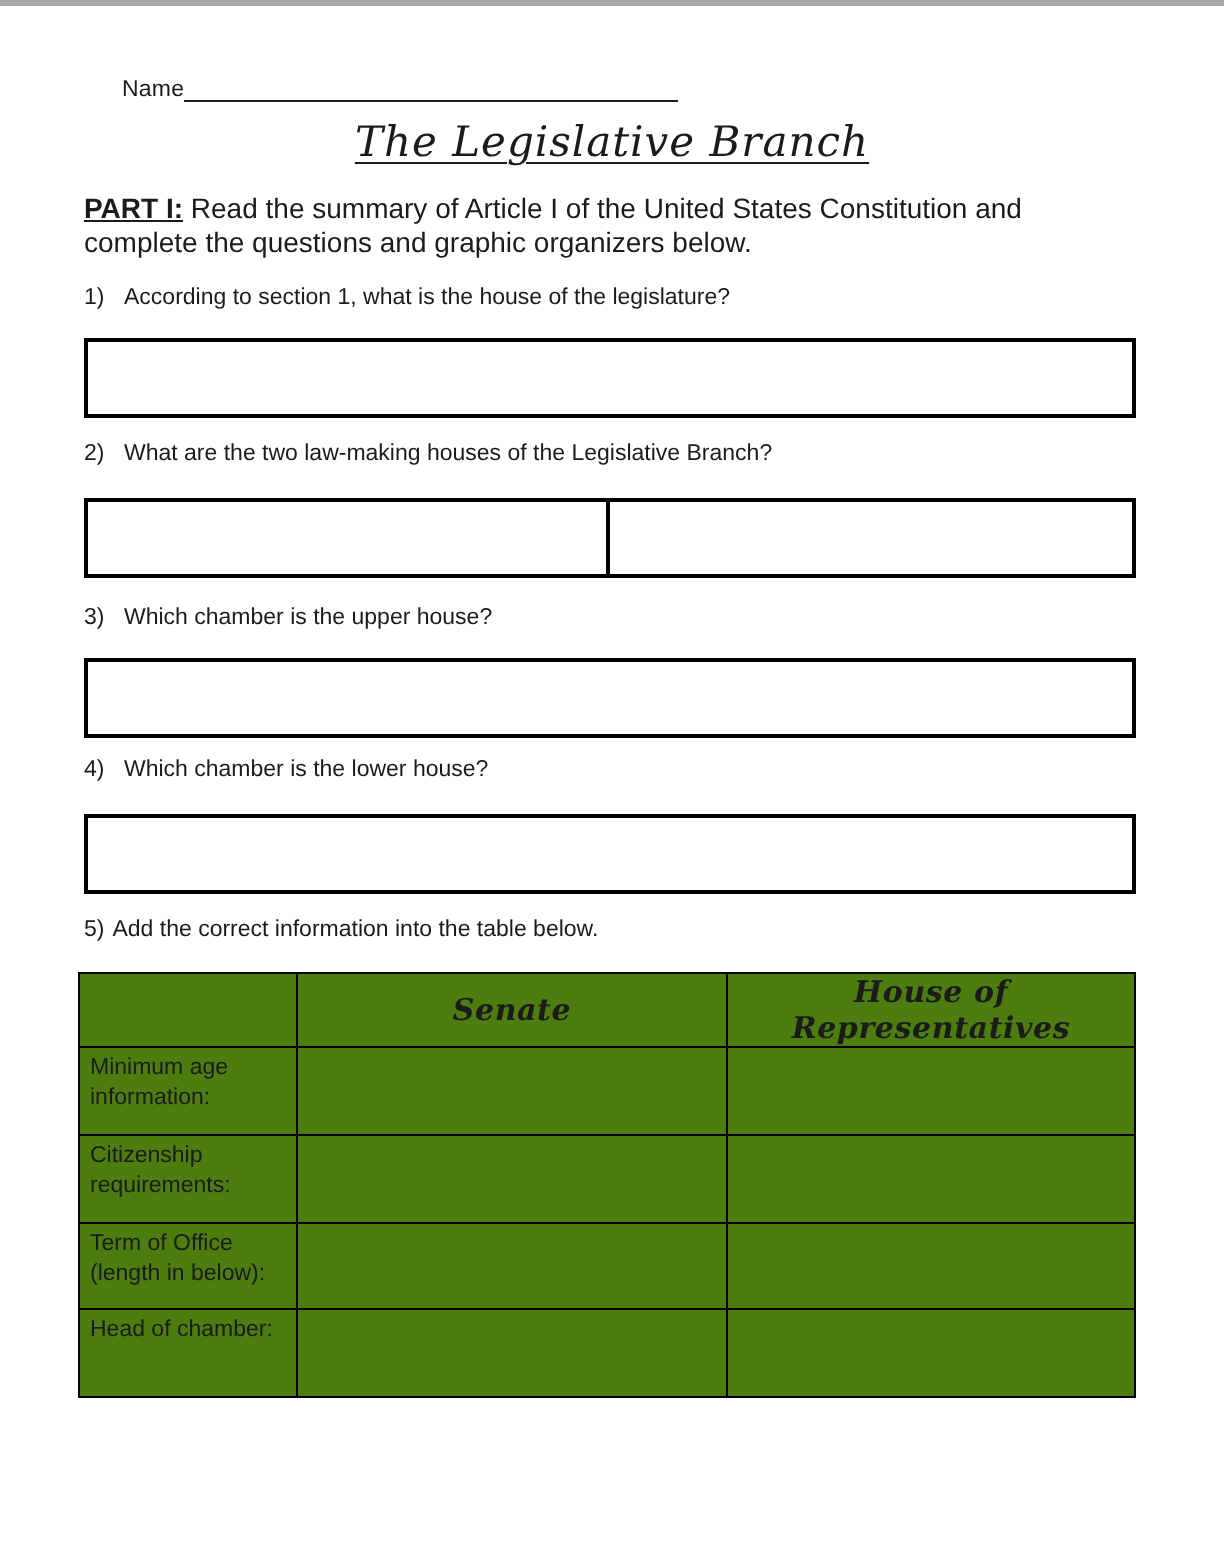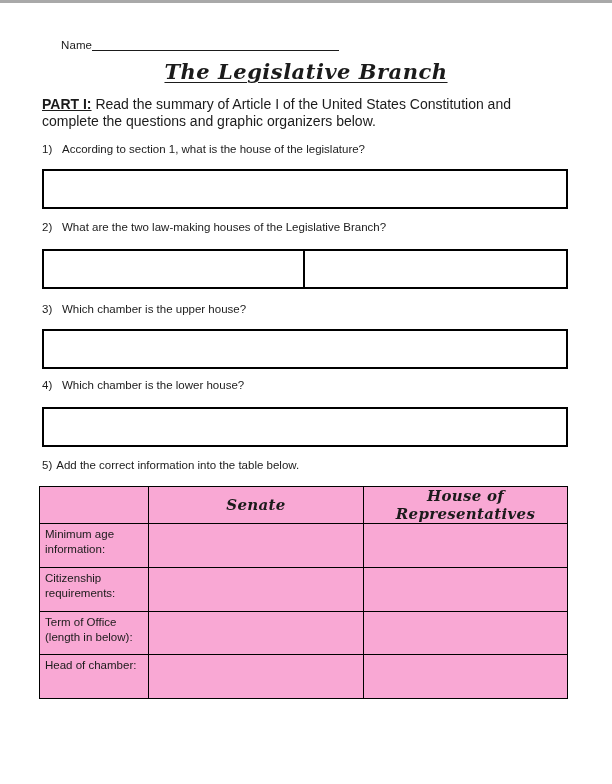--- a/index.html
+++ b/index.html
@@ -28,21 +28,21 @@
     border-bottom: 1.5px solid #1b1b1b;
   }
   
   .doc-title-wrap {
     position: absolute; left: 0; top: 59px; width: 612px;
     text-align: center;
   }
   .doc-title {
     display: inline-block;
     font-family: "DejaVu Serif", serif;
-    font-style: italic; font-weight: 700;
+    font-style: italic; font-weight: 400;
     font-size: 21px; letter-spacing: .5px;
     text-decoration: underline;
     text-underline-offset: 3px;
     text-decoration-thickness: 1px;
   }
   
   .intro {
     position: absolute; left: 42px; top: 96px; width: 502px;
     font-size: 14px; line-height: 17px;
   }
@@ -72,21 +72,21 @@
   
   .info-table {
     position: absolute; left: 39px; top: 486px;
     border-collapse: collapse;
     table-layout: fixed;
     width: 528px;
   }
   .info-table td {
     border: 1.5px solid #000000;
     vertical-align: top;
-    background: #f9a8d4;
+    background: #4d7c0f;
   }
   .info-table .script-header {
     font-family: "DejaVu Serif", serif;
     font-style: italic; font-weight: 600;
     font-size: 15px; letter-spacing: .3px;
     text-align: center; vertical-align: middle;
   }
   .info-table .row-label {
     font-size: 11.5px; line-height: 15px;
     padding: 3px 4px 0 5px;

